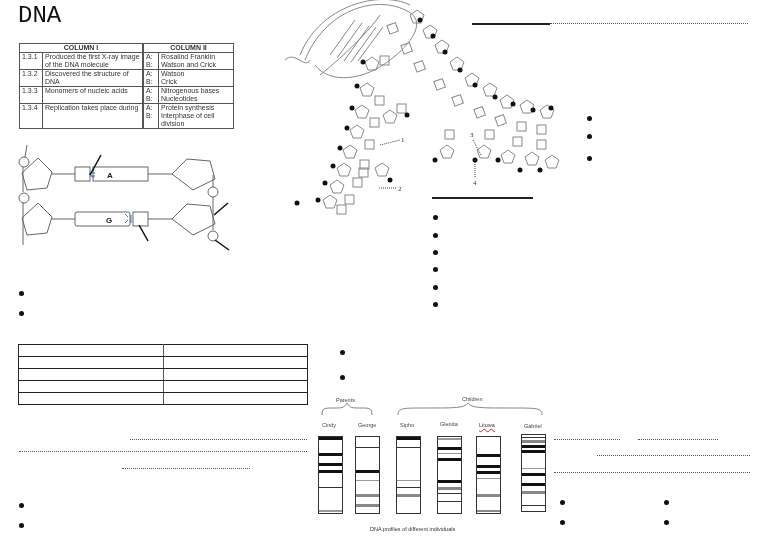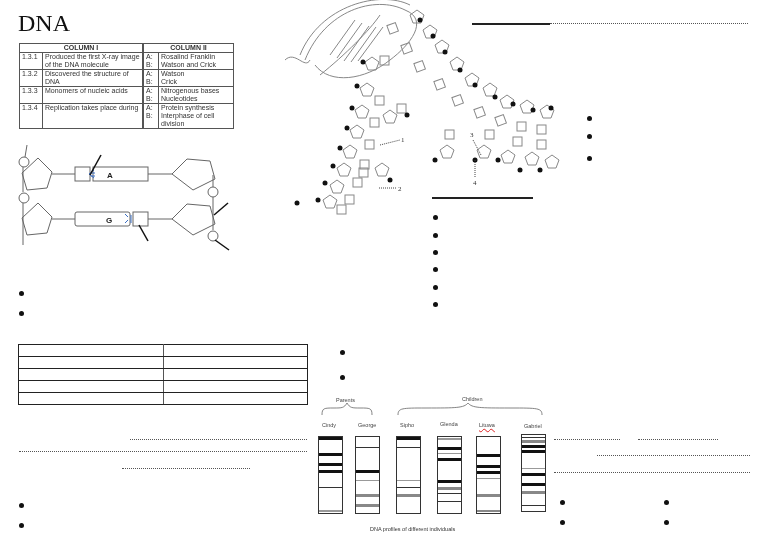--- a/index.html
+++ b/index.html
@@ -1,18 +1,18 @@
 <!DOCTYPE html>
 <html><head>
 <meta charset="utf-8">
 <style>
   html, body { margin:0; padding:0; background:#ffffff; }
   body { width:768px; height:543px; position:relative; overflow:hidden; font-family:"Liberation Sans", sans-serif; color:#111; }
   .abs { position:absolute; }
-  .title { left:18px; top:10px; font-family:Liberation Serif, serif; font-size:24px; color:#111; }
+  .title { left:18px; top:2px; font-family:Liberation Mono, monospace; font-size:24px; color:#111; }
   table.match { position:absolute; left:19px; top:43px; width:215px; border-collapse:collapse; font-size:7px; line-height:8px; color:#333; }
   table.match td, table.match th { border:1px solid #555; padding:0 2px; vertical-align:top; }
   table.match th { font-weight:bold; text-align:center; font-size:7px; }
   table.match td.num { width:18px; border-right:1px dotted #999; }
   table.match td.desc { width:95px; }
   table.match td.opt { width:10px; border-left:2px solid #555; border-right:1px dotted #999; }
   .bullet { position:absolute; width:5px; height:5px; background:#111; border-radius:50%; }
   table.blank { position:absolute; left:18px; top:344px; width:290px; border-collapse:collapse; }
   table.blank td { border:1px solid #222; height:11px; padding:0; }
   table.blank td:first-child { width:144px; border-right:1.5px solid #555; }

